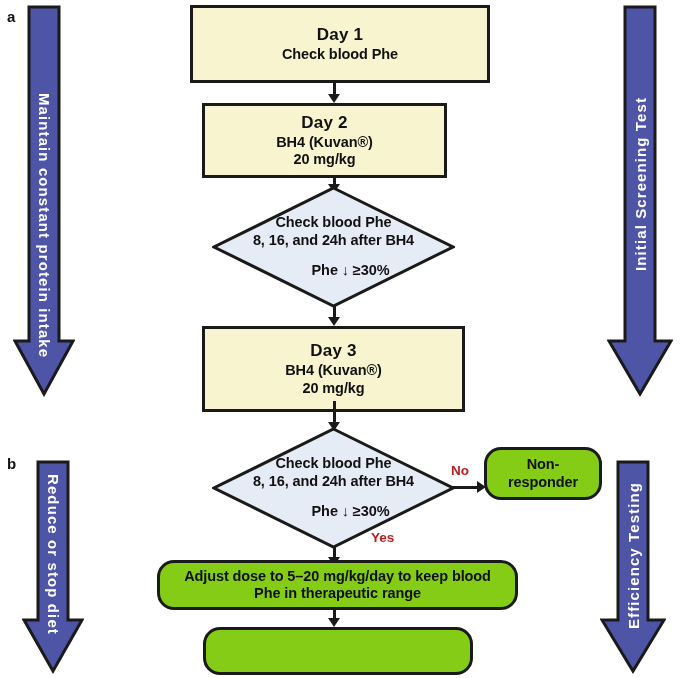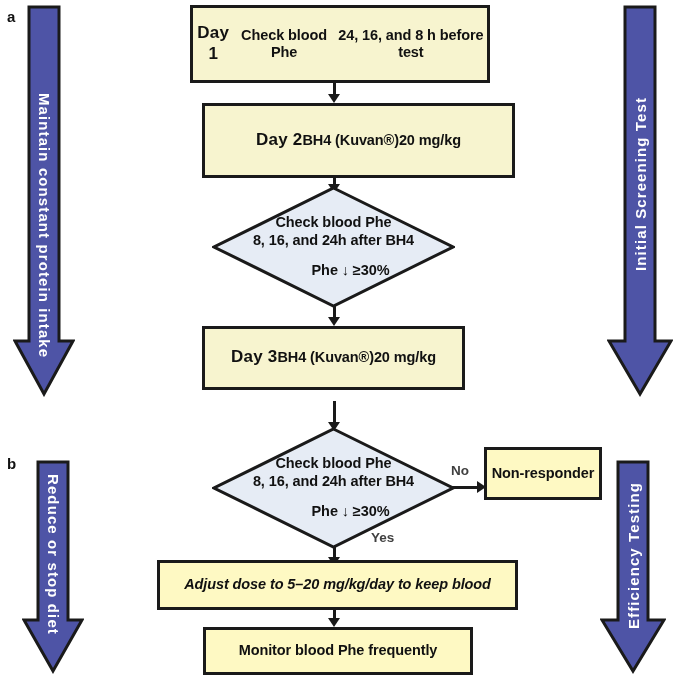--- a/index.html
+++ b/index.html
@@ -27,28 +27,29 @@
     color: #111111;
     line-height: 1;
   }
 
   
   .node {
     position: absolute;
     box-sizing: border-box;
     border: 3px solid #1a1a1a;
     display: flex;
+    flex-direction: column;
     align-items: center;
     justify-content: center;
     text-align: center;
     color: #111111;
     line-height: 1.18;
   }
   .node.yellow { background: #f7f4cf; }
-  .node.pink   { background: #fef9c3; }
+  .node.pink   { background: #84cc16; border-radius: 17px; }
 
   .node .title {
     font-size: 17px;
     font-weight: bold;
     letter-spacing: .2px;
     margin-bottom: 1px;
   }
   .node .line {
     font-size: 14.5px;
     font-weight: bold;
@@ -107,21 +108,21 @@
     position: absolute;
     width: 0; height: 0;
     border-top: 6px solid transparent;
     border-bottom: 6px solid transparent;
     border-left: 9px solid #1a1a1a;
   }
   .edge-label {
     position: absolute;
     font-size: 13.5px;
     font-weight: bold;
-    color: #404040;
+    color: #b91c1c;
     line-height: 1;
   }
 
   
   .bigarrow {
     position: absolute;
   }
   .bigarrow svg {
     position: absolute;
     inset: 0;
@@ -183,27 +184,26 @@
   <div class="bigarrow" style="left:600px; top:460px; width:66px; height:214px;">
     <svg viewBox="0 0 66 214" preserveAspectRatio="none">
       <polygon points="18,2 48,2 48,160 64,160 33,211 2,160 18,160" fill="#4e54a6" stroke="#1a1a1a" stroke-width="3" stroke-linejoin="miter"></polygon>
     </svg>
     <div class="balabel down-lr" style="top:22px;">Efficiency Testing</div>
   </div>
 
   <div class="node yellow" style="left:190px; top:5px; width:300px; height:78px;">
     <div class="title">Day 1</div>
     <div class="line">Check blood Phe</div>
-    <div class="line">24, 16, and 8 h before test</div>
   </div>
 
   <div class="vline" style="left:333px; top:83px; height:14px;"></div>
   <div class="arrowhead-down" style="left:328px; top:94px;"></div>
 
-  <div class="node yellow" style="left:202px; top:103px; width:313px; height:75px;">
+  <div class="node yellow" style="left:202px; top:103px; width:245px; height:75px;">
     <div class="title">Day 2</div>
     <div class="line">BH4 (Kuvan®)</div>
     <div class="line">20 mg/kg</div>
   </div>
 
   <div class="vline" style="left:333px; top:178px; height:9px;"></div>
   <div class="arrowhead-down" style="left:328px; top:184px;"></div>
 
   <div class="diamond" style="left:212px; top:186px; width:243px; height:122px;">
     <svg viewBox="0 0 243 122" preserveAspectRatio="none">
@@ -212,21 +212,21 @@
     <div class="dtext">
       <div class="dline">Check blood Phe</div>
       <div class="dline">8, 16, and 24h after BH4</div>
       <div class="dline gap">Phe ↓ ≥30%</div>
     </div>
   </div>
 
   <div class="vline" style="left:333px; top:306px; height:14px;"></div>
   <div class="arrowhead-down" style="left:328px; top:317px;"></div>
 
-  <div class="node yellow" style="left:202px; top:326px; width:263px; height:64px;">
+  <div class="node yellow" style="left:202px; top:326px; width:263px; height:86px;">
     <div class="title">Day 3</div>
     <div class="line">BH4 (Kuvan®)</div>
     <div class="line">20 mg/kg</div>
   </div>
 
   <div class="vline" style="left:333px; top:401px; height:25px;"></div>
   <div class="arrowhead-down" style="left:328px; top:422px;"></div>
 
   <div class="diamond" style="left:212px; top:427px; width:243px; height:122px;">
     <svg viewBox="0 0 243 122" preserveAspectRatio="none">
@@ -245,24 +245,24 @@
 
   <div class="node pink" style="left:484px; top:447px; width:118px; height:53px;">
     <div class="line">Non-</div>
     <div class="line">responder</div>
   </div>
 
   <div class="vline" style="left:333px; top:547px; height:14px;"></div>
   <div class="arrowhead-down" style="left:328px; top:557px;"></div>
   <div class="edge-label" style="left:343px; top:531px;margin-left:28px;">Yes</div>
 
-  <div class="node pink" style="left:157px; top:560px; width:361px; height:50px;font-style:italic;">
+  <div class="node pink" style="left:157px; top:560px; width:361px; height:50px;">
     <div class="line">Adjust dose to 5–20 mg/kg/day to keep blood</div>
+    <div class="line">Phe in therapeutic range</div>
   </div>
 
   <div class="vline" style="left:333px; top:610px; height:11px;"></div>
   <div class="arrowhead-down" style="left:328px; top:618px;"></div>
 
   <div class="node pink" style="left:203px; top:627px; width:270px; height:48px;">
-    <div class="line">Monitor blood Phe frequently</div>
   </div>
 
 </div>
 
 </body></html>

